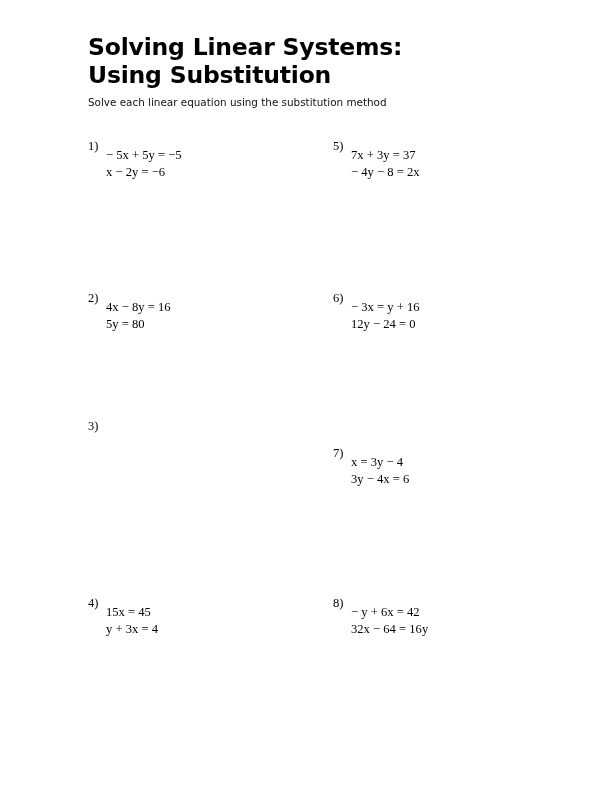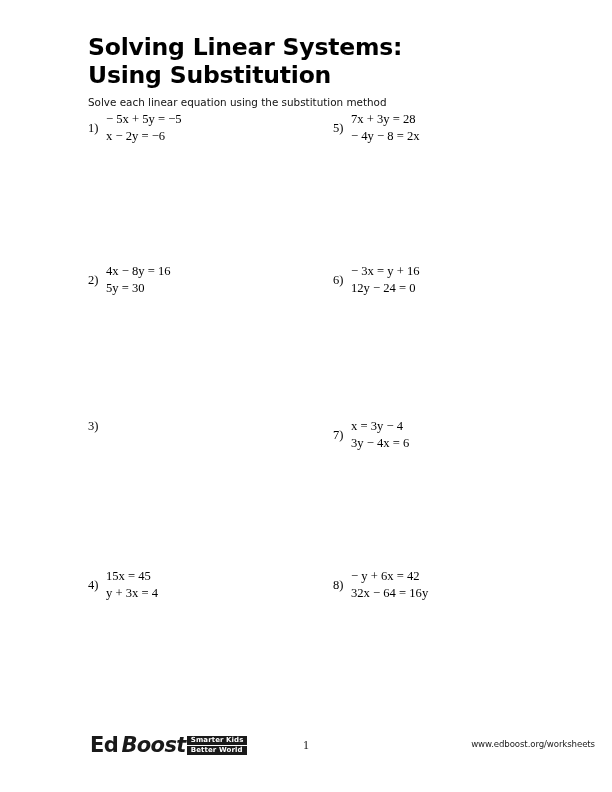--- a/index.html
+++ b/index.html
@@ -79,20 +79,21 @@
     color: #000;
     width: 18px;
     flex: 0 0 18px;
     text-align: left;
     padding-top: 1px;
   }
   .eqs {
     display: flex;
     flex-direction: column;
     gap: 3px;
+    margin-top: 36px;
   }
   .eq {
     font-family: "Liberation Serif", serif;
     font-size: 12.6px;
     line-height: 1.15;
     white-space: pre;
     color: #000;
   }
 
   
@@ -189,40 +190,40 @@
       <div class="eqs">
         <div class="eq">− 5x + 5y = −5</div>
         <div class="eq">x − 2y = −6</div>
       </div>
     </div>
 
     <div class="problem col-left row-2">
       <div class="pnum">2)</div>
       <div class="eqs">
         <div class="eq">4x − 8y = 16</div>
-        <div class="eq">5y = 30</div>
+        <div class="eq">5y = 80</div>
       </div>
     </div>
 
     <div class="problem col-left row-3">
       <div class="pnum">3)</div>
     </div>
 
     <div class="problem col-left row-4">
       <div class="pnum">4)</div>
       <div class="eqs">
         <div class="eq">15x = 45</div>
         <div class="eq">y + 3x = 4</div>
       </div>
     </div>
 
     <div class="problem col-right row-1">
       <div class="pnum">5)</div>
       <div class="eqs">
-        <div class="eq">7x + 3y = 28</div>
+        <div class="eq">7x + 3y = 37</div>
         <div class="eq">− 4y − 8 = 2x</div>
       </div>
     </div>
 
     <div class="problem col-right row-2">
       <div class="pnum">6)</div>
       <div class="eqs">
         <div class="eq">− 3x = y + 16</div>
         <div class="eq">12y − 24 = 0</div>
       </div>
@@ -239,30 +240,14 @@
     <div class="problem col-right row-4">
       <div class="pnum">8)</div>
       <div class="eqs">
         <div class="eq">− y + 6x = 42</div>
         <div class="eq">32x − 64 = 16y</div>
       </div>
     </div>
 
   </div>
 
-  <div class="footer">
-
-    <div class="logo">
-      <span class="logo-ed">Ed</span>
-      <span class="logo-boost">Boost</span>
-      <span class="logo-tag">
-        <span>Smarter Kids</span>
-        <span>Better World</span>
-      </span>
-    </div>
-
-    <div class="page-number">1</div>
-
-    <div class="site-url">www.edboost.org/worksheets</div>
-
-  </div>
 
 </div>
 
 </body></html>

